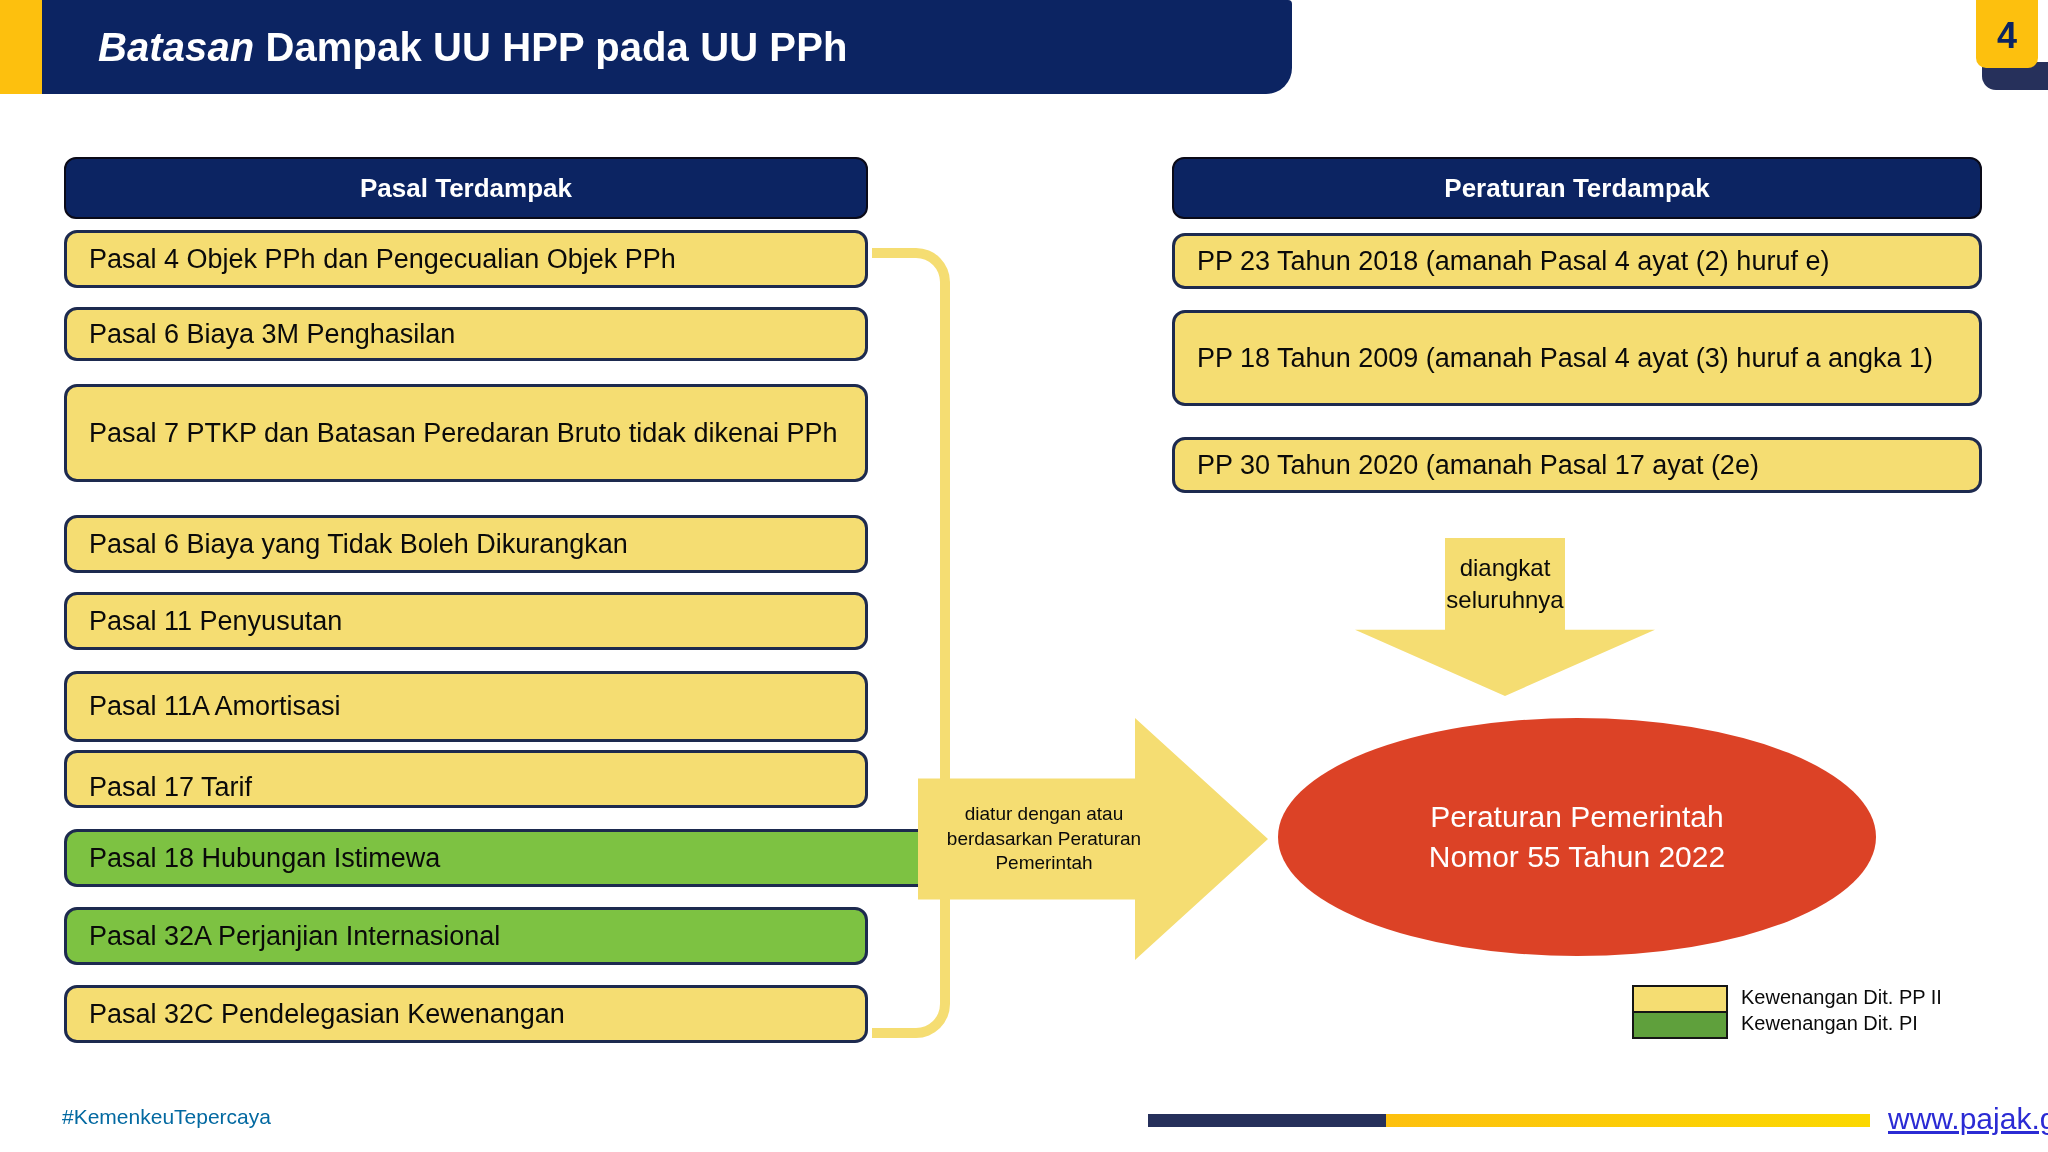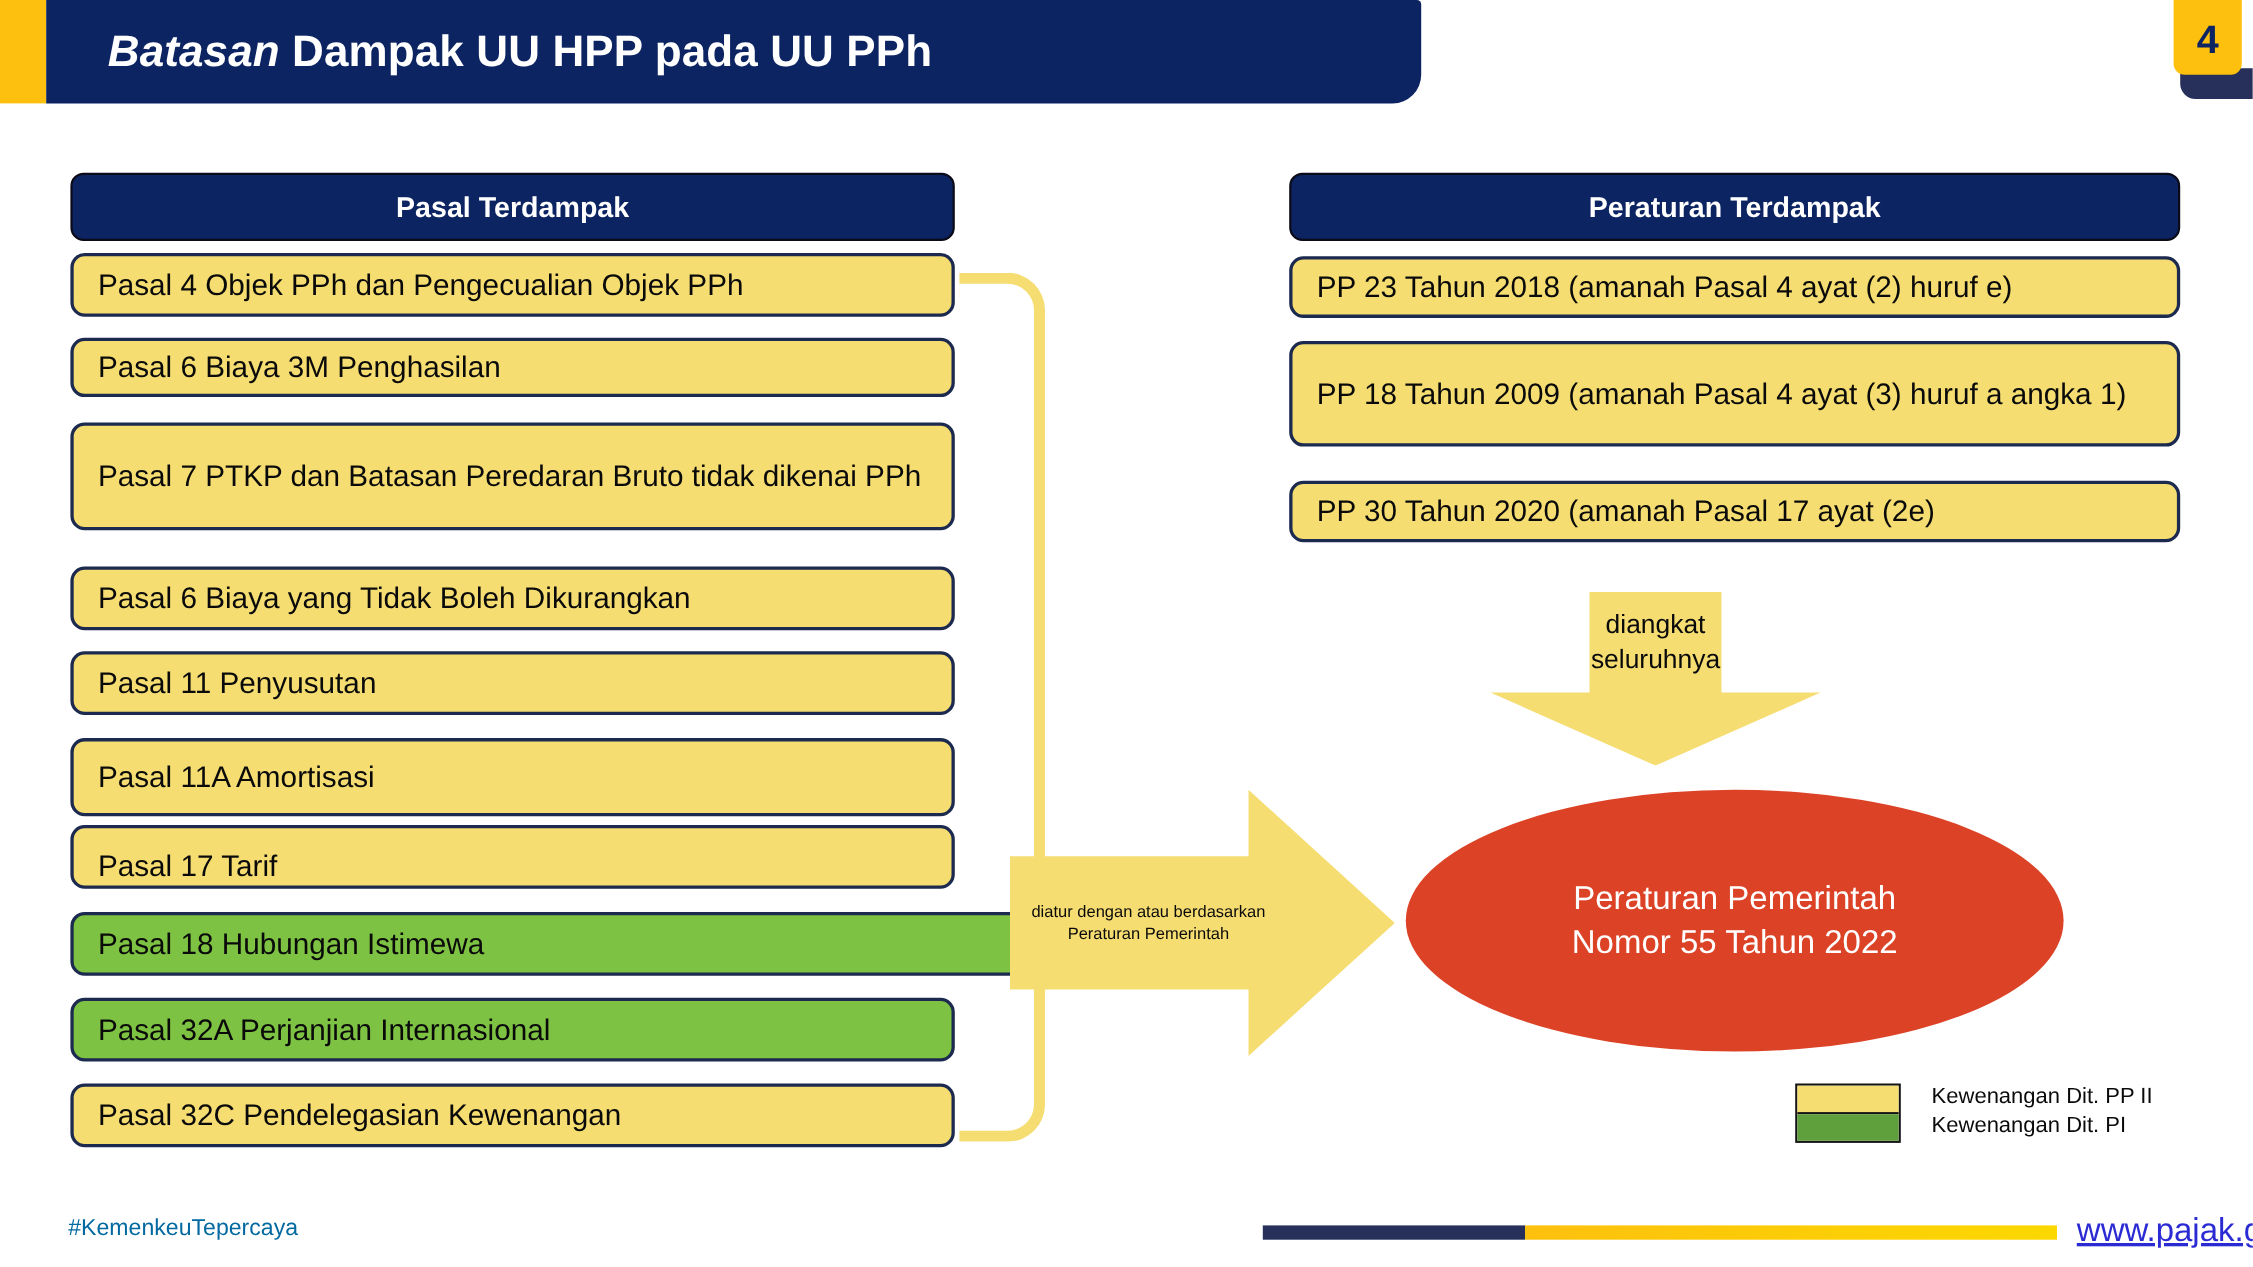--- a/index.html
+++ b/index.html
@@ -137,21 +137,21 @@
     background: #F5DD72;
     clip-path: polygon(0% 25%, 62% 25%, 62% 0%, 100% 50%, 62% 100%, 62% 75%, 0% 75%);
   }
   #arrow-right .txt {
     position: absolute;
     left: 14px;
     top: 50%;
     transform: translateY(-50%);
     width: 224px;
     text-align: center;
-    font-size: 15px;
+    font-size: 19px;
     color: #0A0A0A;
     line-height: 1.3;
   }
 
   
   #arrow-down {
     position: absolute;
     left: 1355px;
     top: 538px;
     width: 300px;
@@ -205,21 +205,21 @@
     width: 96px;
     border: 2.5px solid #151515;
     box-sizing: border-box;
   }
   #legend .sw {
     height: 24px;
   }
   #legend .sw.sw-yellow { background: #F5DD72; border-bottom: 2.5px solid #151515; }
   #legend .sw.sw-green  { background: #5FA03C; }
   #legend .labels {
-    margin-left: 28px;
+    margin-left: 13px;
     display: flex;
     flex-direction: column;
   }
   #legend .labels span {
     font-size: 20px;
     color: #0A0A0A;
     line-height: 1.28;
     white-space: nowrap;
   }
 

